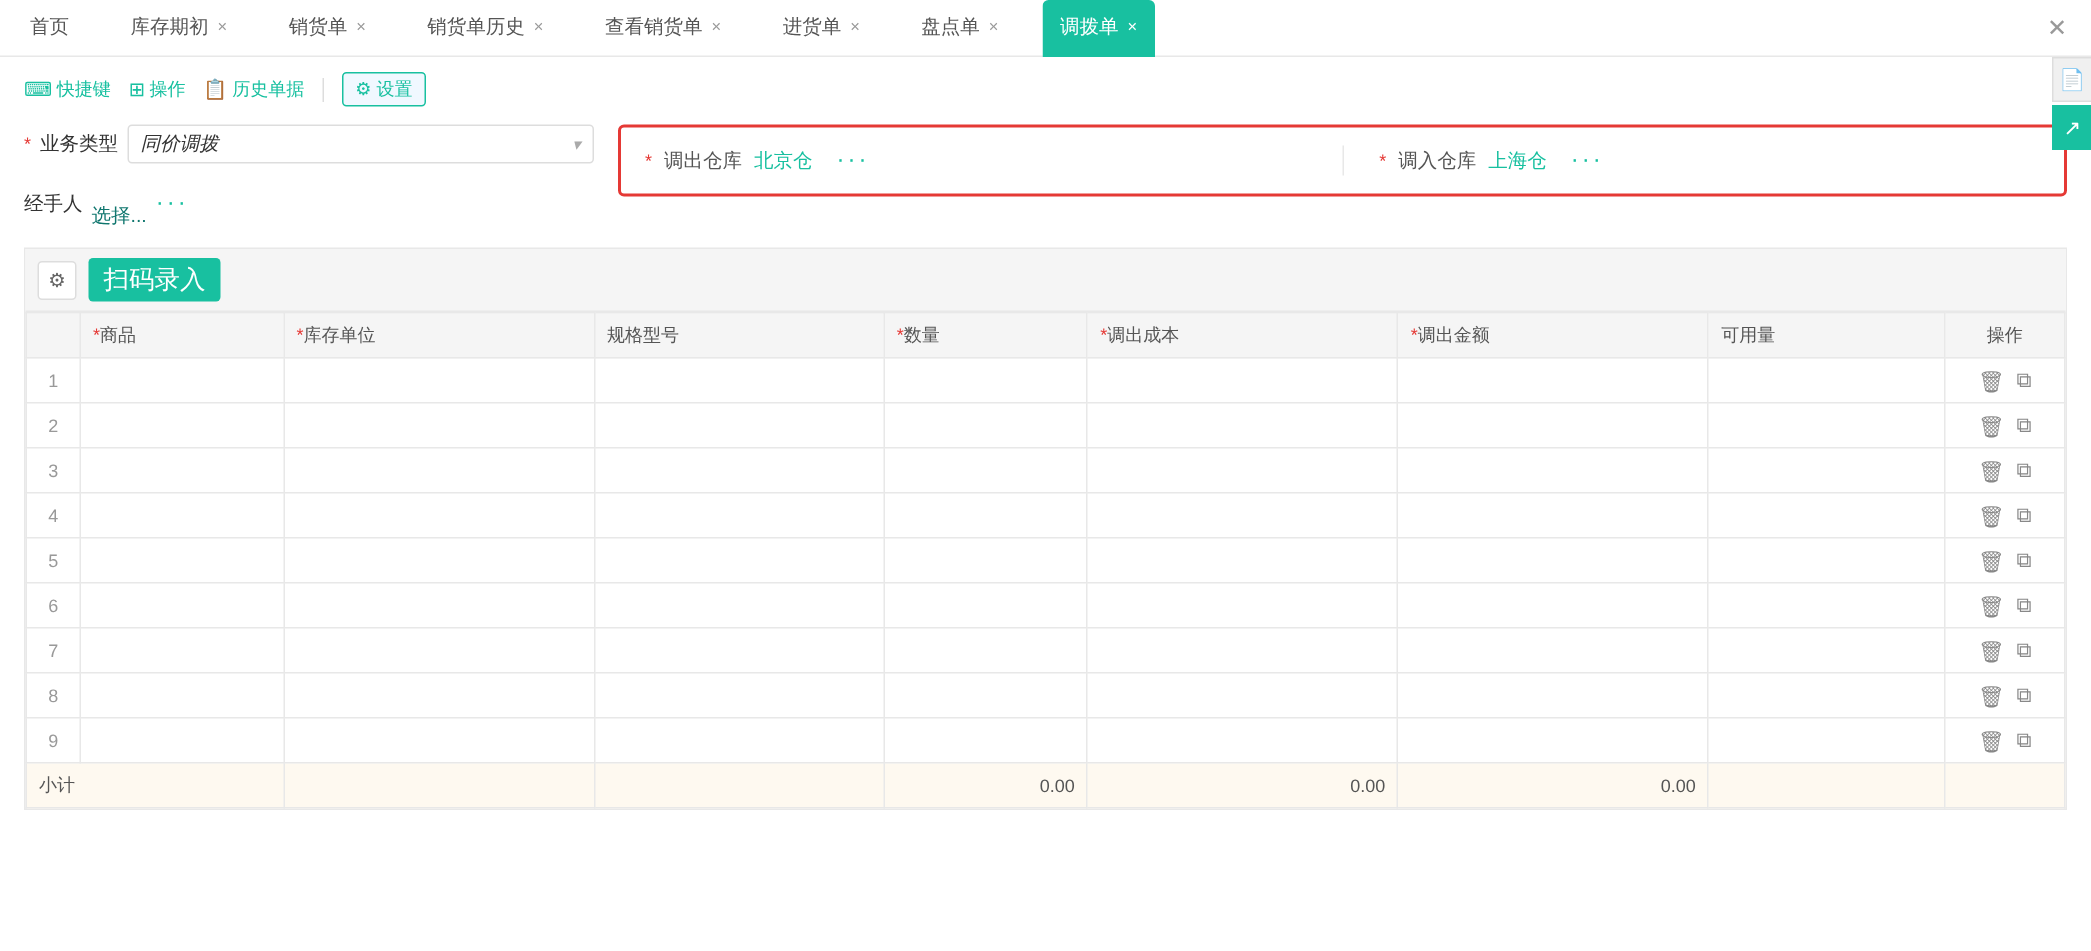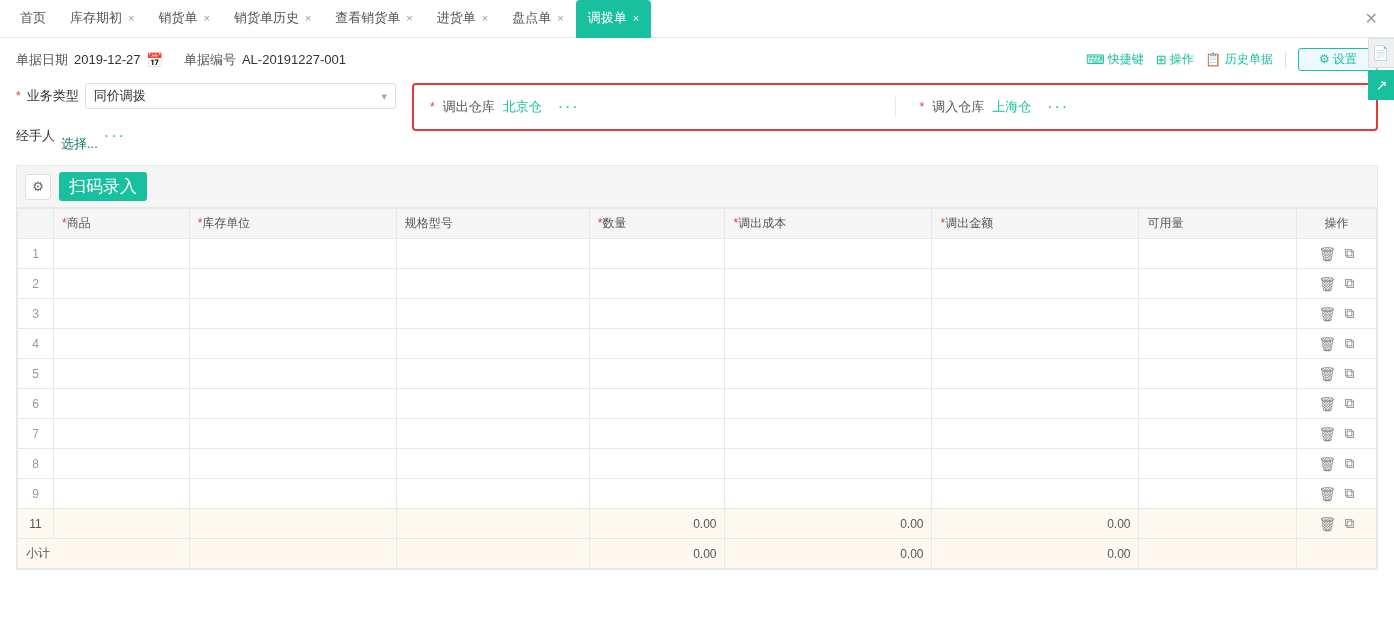--- a/index.html
+++ b/index.html
@@ -6,20 +6,21 @@
     body { font-family: 'Microsoft YaHei', Arial, sans-serif; font-size: 13px; background: #fff; color: #333; overflow: hidden; }
 
     
     .tab-bar {
       display: flex;
       align-items: center;
       border-bottom: 1px solid #e8e8e8;
       background: #fff;
       padding: 0 8px;
       height: 38px;
+      gap: 17px;
     }
     .tab-item {
       display: flex;
       align-items: center;
       padding: 0 12px;
       height: 38px;
       cursor: pointer;
       font-size: 13px;
       color: #555;
       border-bottom: 2px solid transparent;
@@ -88,21 +89,21 @@
       align-items: center;
       gap: 3px;
       cursor: pointer;
     }
     .header-action-icon { font-size: 13px; }
     .settings-btn {
       background: #f0f8ff;
       border: 1px solid #18c0a0;
       color: #18c0a0;
       border-radius: 3px;
-      padding: 2px 20px;
+      padding: 2px 8px;
       cursor: pointer;
       font-size: 12px;
     }
 
     
     .red-border-section {
       border: 2px solid #e53935;
       border-radius: 4px;
       padding: 12px 16px;
       margin-bottom: 12px;
@@ -150,20 +151,21 @@
     .select-wrapper {
       display: flex;
       align-items: center;
       border: 1px solid #ddd;
       border-radius: 3px;
       padding: 3px 8px;
       flex: 1;
       cursor: pointer;
       background: #fff;
       justify-content: space-between;
+      font-style: italic;
     }
     .select-value { color: #333; }
     .select-arrow { color: #aaa; font-size: 11px; }
     .handler-field {
       display: flex;
       align-items: center;
       gap: 6px;
     }
     .handler-placeholder { color: #0f766e; margin-top: 16px; }
     .handler-more { color: #18c0a0; cursor: pointer; font-size: 16px; letter-spacing: 2px; }
@@ -311,31 +313,20 @@
   <div class="tab-item active">
     <span>调拨单</span>
     <span class="tab-close">×</span>
   </div>
   <div class="tab-bar-close">✕</div>
 </div>
 
 <div class="main-content">
 
   <div class="form-header">
-    <div class="form-header-left">
-      <div class="form-field-inline">
-        <label>单据日期</label>
-        <span class="value">2019-12-27</span>
-        <span class="calendar-icon">📅</span>
-      </div>
-      <div class="form-field-inline">
-        <label>单据编号</label>
-        <span class="value">AL-20191227-001</span>
-      </div>
-    </div>
     <div class="form-header-right">
       <div class="header-action">
         <span class="header-action-icon">⌨</span>
         <span>快捷键</span>
       </div>
       <div class="header-action">
         <span class="header-action-icon">⊞</span>
         <span>操作</span>
       </div>
       <div class="header-action">
@@ -548,36 +539,20 @@
         <td></td>
         <td></td>
         <td>
           <div class="ops-cell">
             <span class="op-icon">🗑</span>
             <span class="op-icon">⧉</span>
           </div>
         </td>
       </tr>
           <tr class="subtotal-row">
-        <td class="row-num">11</td>
-        <td></td>
-        <td></td>
-        <td></td>
-        <td style="text-align:right;">0.00</td>
-        <td style="text-align:right;">0.00</td>
-        <td style="text-align:right;">0.00</td>
-        <td></td>
-        <td>
-          <div class="ops-cell">
-            <span class="op-icon">🗑</span>
-            <span class="op-icon">⧉</span>
-          </div>
-        </td>
-      </tr>
-          <tr class="subtotal-row">
     <td colspan="2" class="row-num" style="text-align:left;padding-left:8px;font-family:Liberation Serif, serif;">小计</td>
     <td></td>
     <td></td>
     <td style="text-align:right;">0.00</td>
     <td style="text-align:right;">0.00</td>
     <td style="text-align:right;">0.00</td>
     <td></td>
     <td></td>
   </tr>
         </tbody>

